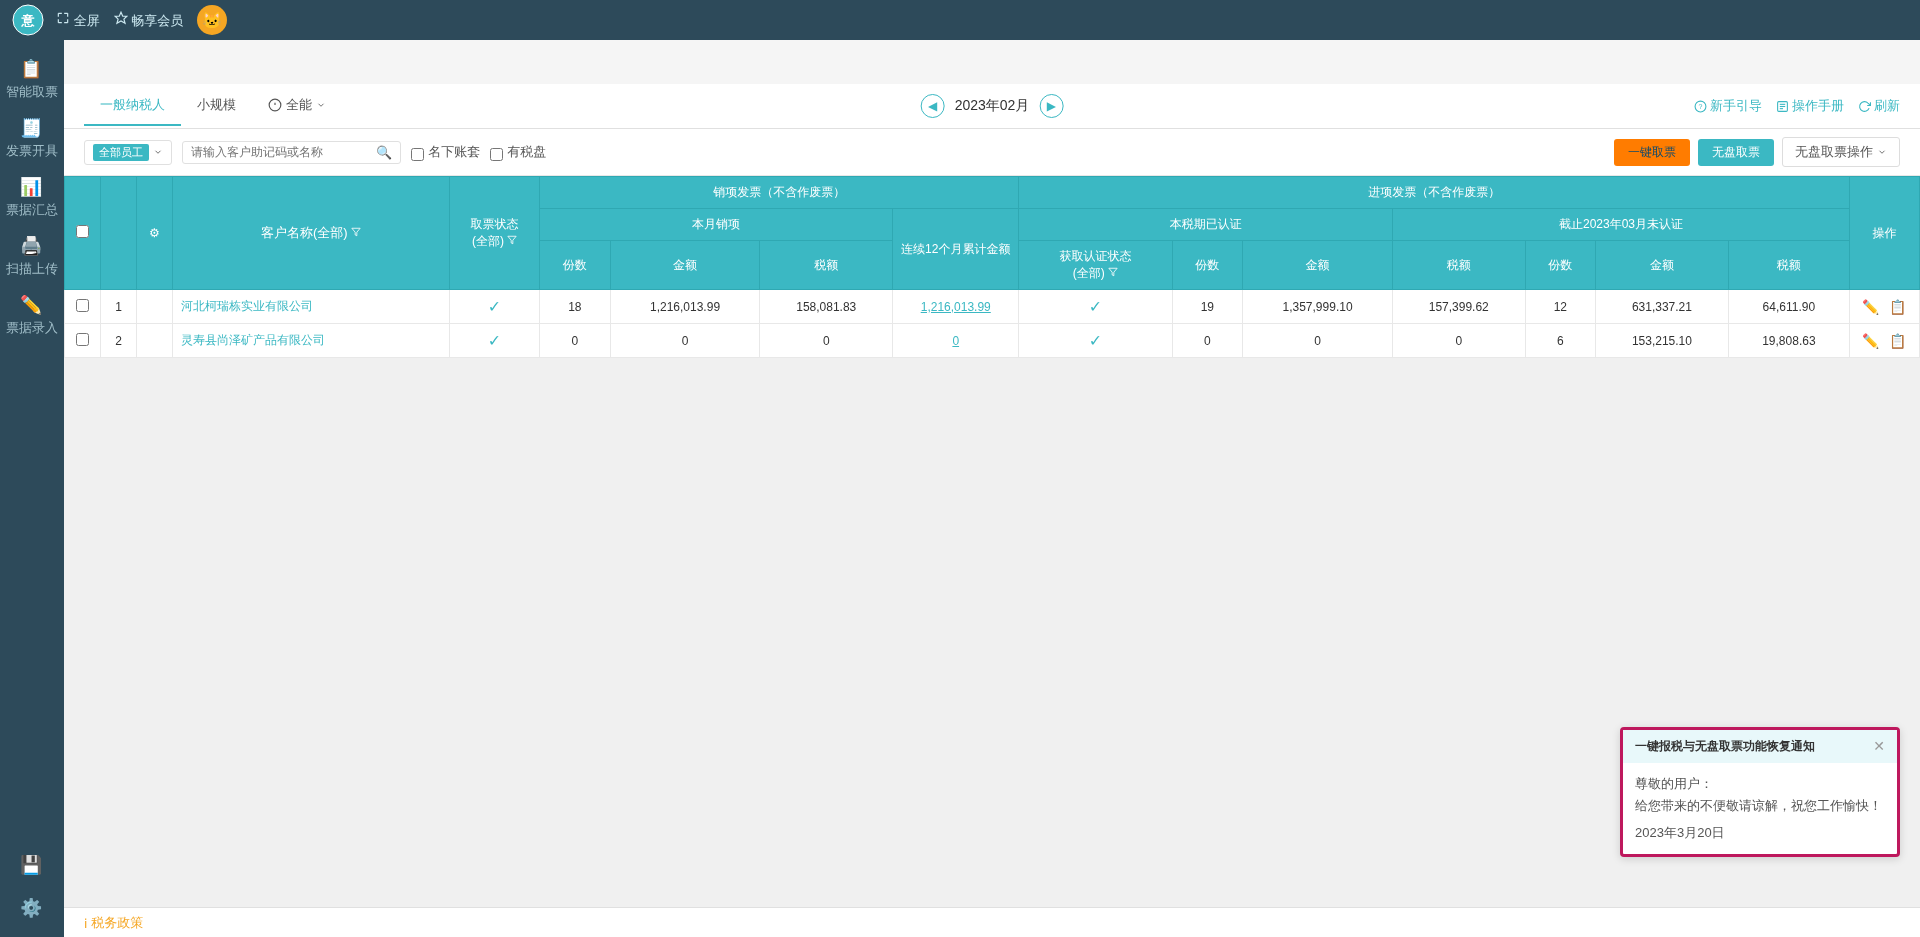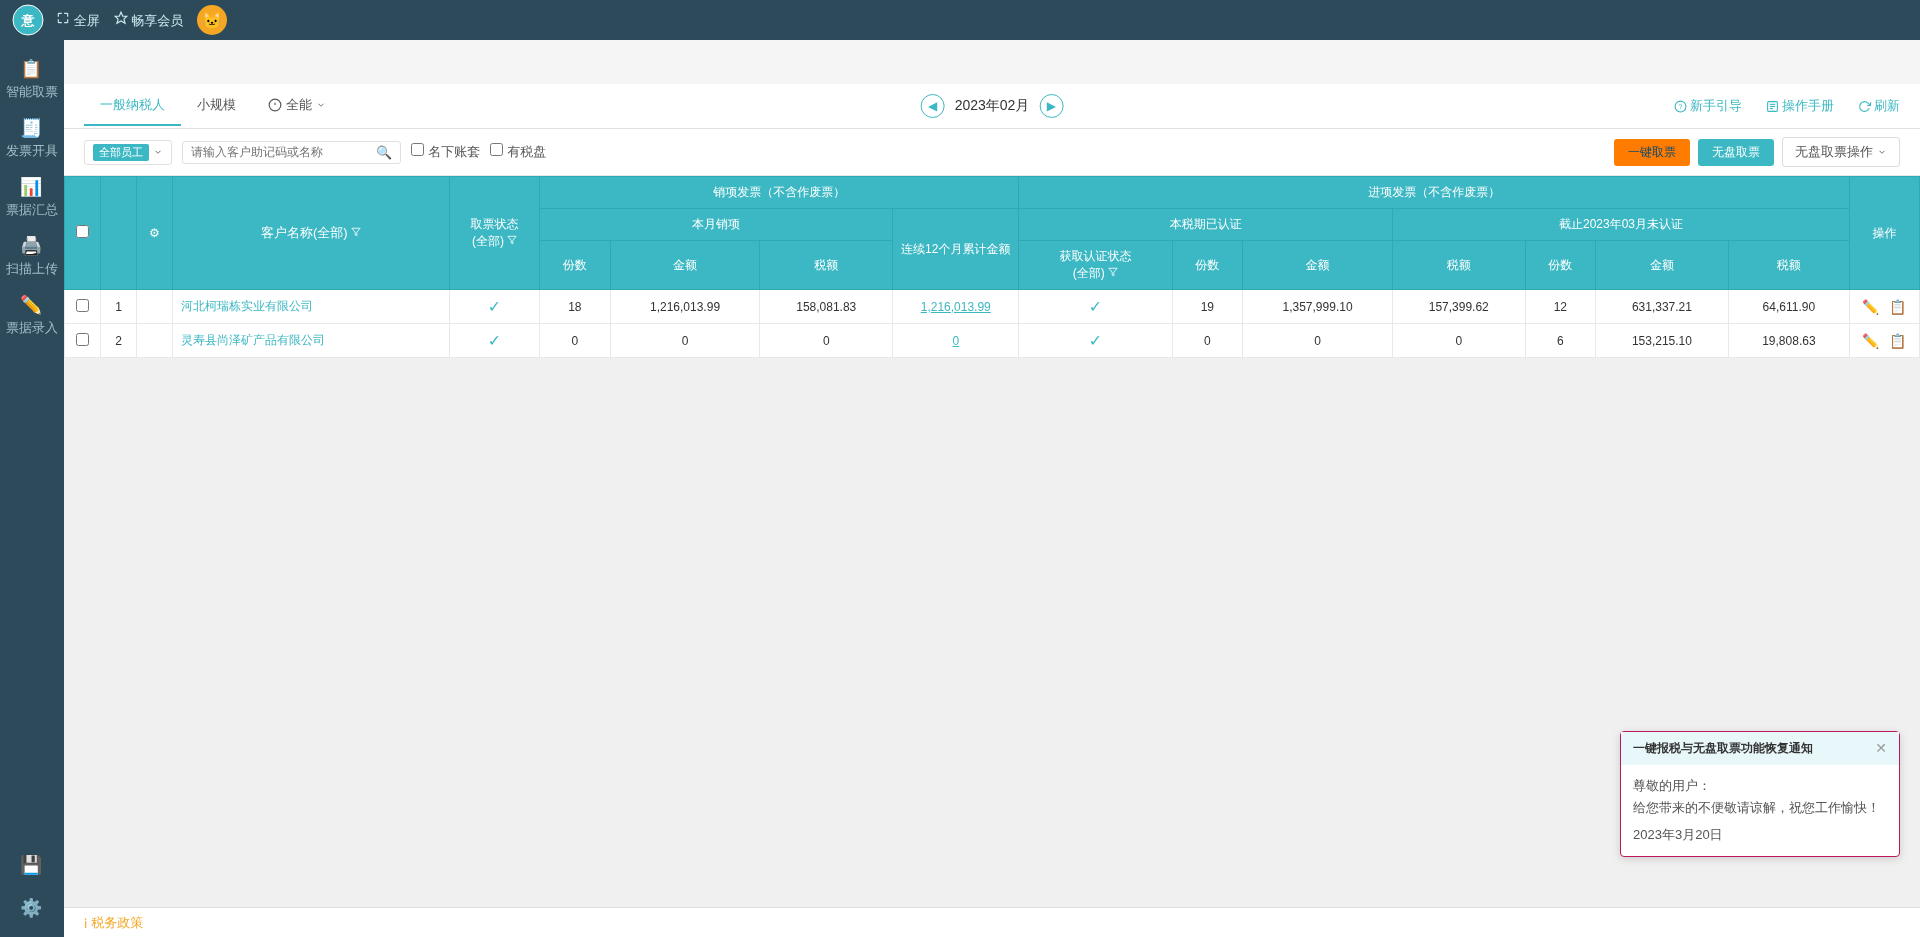--- a/index.html
+++ b/index.html
@@ -167,21 +167,21 @@
     .search-input-wrap input {
       border: none;
       outline: none;
       font-size: 12px;
       width: 180px;
       color: #333;
     }
     .search-icon { color: #999; font-size: 13px; cursor: pointer; }
     .checkbox-label {
       display: flex;
-      align-items: flex-start;
+      align-items: flex-end;
       gap: 4px;
       font-size: 12px;
       color: #555;
       cursor: pointer;
     }
     .filter-right {
       margin-left: auto;
       display: flex;
       align-items: center;
       gap: 8px;
@@ -254,21 +254,21 @@
     .check-circle { color: #3bb8c3; font-size: 16px; }
     .action-icon { color: #3bb8c3; cursor: pointer; font-size: 14px; margin: 0 3px; }
 
     
     .notification-popup {
       position: fixed;
       right: 20px;
       bottom: 80px;
       width: 280px;
       background: #fff;
-      border: 1px solid #be185d;
+      border: 3px solid #be185d;
       border-radius: 4px;
       box-shadow: 0 2px 8px rgba(0,0,0,0.15);
       z-index: 100;
     }
     .notification-header {
       background: #e8f8fa;
       padding: 8px 12px;
       display: flex;
       align-items: flex-start;
       justify-content: space-between;
@@ -397,21 +397,21 @@
         <span>全能</span>
         <svg width="10" height="10" viewBox="0 0 24 24" fill="none" stroke="currentColor" stroke-width="2">
             <polyline points="6 9 12 15 18 9"></polyline>
           </svg>
       </div>
       <div class="period-center">
         <button class="period-nav-btn">◀</button>
         <span class="period-text">2023年02月</span>
         <button class="period-nav-btn">▶</button>
       </div>
-      <div style="margin-left:auto;display:flex;align-items:center;gap:24px;font-size:12px;">
+      <div style="margin-left:auto;display:flex;align-items:center;gap:14px;font-size:12px;">
         <span style="color:#3bb8c3;cursor:pointer;display:flex;align-items:center;gap:3px;">
           <svg width="13" height="13" viewBox="0 0 24 24" fill="none" stroke="#3bb8c3" stroke-width="2">
               <circle cx="12" cy="12" r="10"></circle>
               <text x="12" y="17" text-anchor="middle" fill="#3bb8c3" font-size="13" stroke="none">?</text>
             </svg>
           <span>新手引导</span>
         </span>
         <span style="color:#3bb8c3;cursor:pointer;display:flex;align-items:center;gap:3px;">
           <svg width="13" height="13" viewBox="0 0 24 24" fill="none" stroke="#3bb8c3" stroke-width="2">
               <rect x="3" y="3" width="18" height="18" rx="2"></rect>

